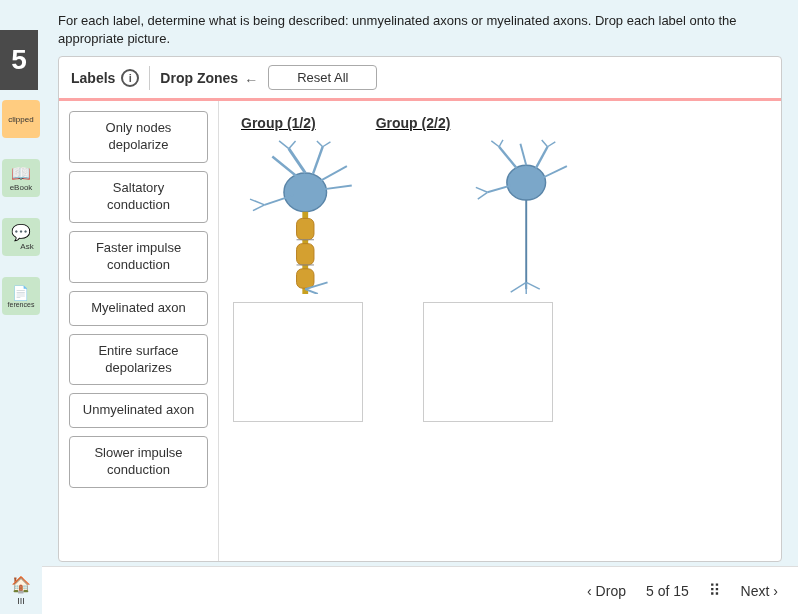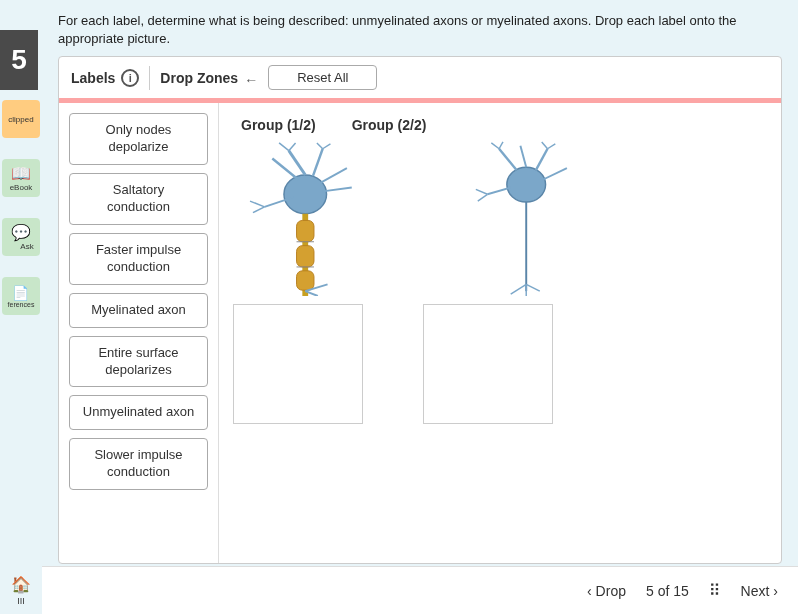--- a/index.html
+++ b/index.html
@@ -77,21 +77,21 @@
       background: white;
       border: 1px solid #ccc;
       border-radius: 4px;
       overflow: hidden;
     }
 
     .panel-header {
       display: flex;
       align-items: center;
       padding: 8px 12px;
-      border-bottom: 5px solid #fca5a5;
+      border-bottom: 3px solid #fca5a5;
       gap: 10px;
     }
 
     .panel-header-section {
       display: flex;
       align-items: center;
       gap: 6px;
       font-weight: bold;
       font-size: 14px;
       color: #333;
@@ -169,22 +169,23 @@
 
     .drop-zones-col {
       flex: 1;
       padding: 10px 14px;
       display: flex;
       flex-direction: column;
     }
 
     .groups-row {
       display: flex;
-      gap: 36px;
+      gap: 60px;
       padding: 4px 0 8px 8px;
+      text-decoration: underline;
     }
 
     .group-label {
       font-size: 14px;
       font-weight: bold;
       color: #333;
     }
 
     .images-row {
       display: flex;

